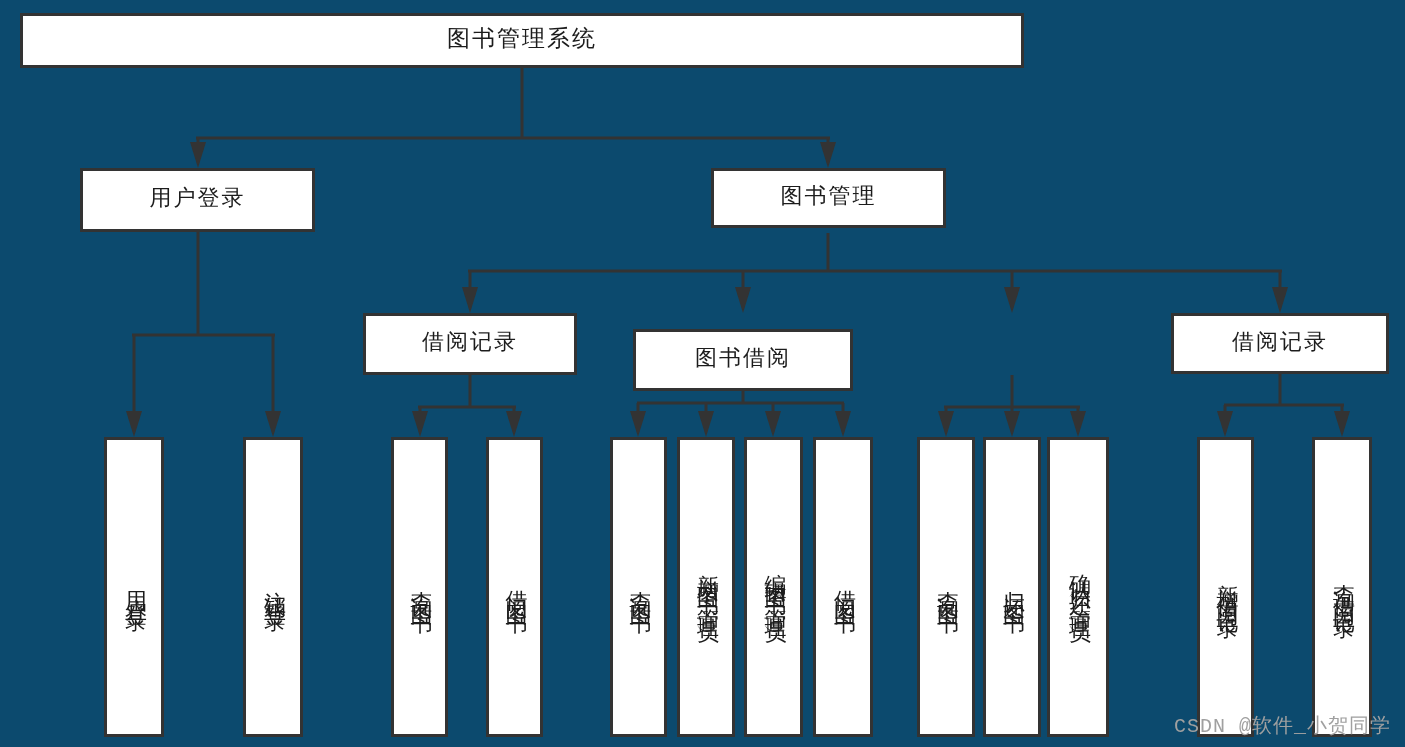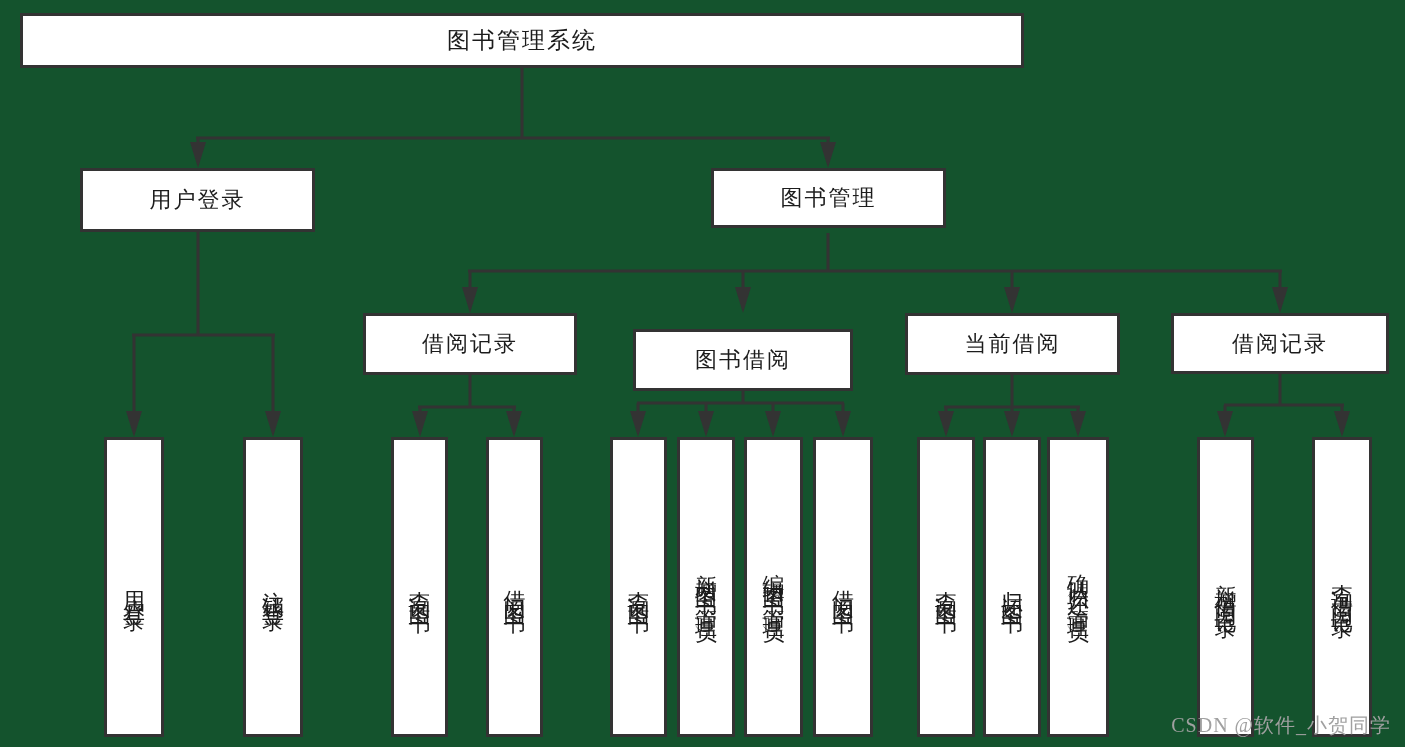--- a/index.html
+++ b/index.html
@@ -1,21 +1,21 @@
 <!DOCTYPE html>
 <html><head>
 <meta charset="utf-8">
 <style>
   html, body { margin: 0; padding: 0; background: #ffffff; }
   #canvas {
     position: relative;
     width: 1405px;
     height: 747px;
-    background: #14532d;
-    font-family: Liberation Serif, serif;
+    background: #0c4a6e;
+    font-family: Liberation Mono, monospace;
     overflow: hidden;
   }
   #edges { position: absolute; left: 0; top: 0; }
   .node {
     position: absolute;
     box-sizing: border-box;
     background: #ffffff;
     border: 3px solid #333333;
     color: #1c1c1c;
     display: flex;
@@ -72,21 +72,20 @@
       <polygon points="1334,411 1350,411 1342,437" fill="#333333"></polygon>
     </svg>
 
   <div class="node h title" style="left: 20px; top: 13px; width: 1004px; height: 55px;">图书管理系统</div>
 
   <div class="node h" style="left: 80px; top: 168px; width: 235px; height: 64px;">用户登录</div>
   <div class="node h" style="left: 711px; top: 168px; width: 235px; height: 60px;">图书管理</div>
 
   <div class="node h" style="left: 363px; top: 313px; width: 214px; height: 62px;">借阅记录</div>
   <div class="node h" style="left: 633px; top: 329px; width: 220px; height: 62px;">图书借阅</div>
-  <div class="node h" style="left: 905px; top: 313px; width: 215px; height: 62px;">当前借阅</div>
   <div class="node h" style="left: 1171px; top: 313px; width: 218px; height: 61px;">借阅记录</div>
 
   <div class="node v" style="left: 104px; top: 437px; width: 60px; height: 300px;">用户登录</div>
   <div class="node v" style="left: 243px; top: 437px; width: 60px; height: 300px;">注销登录</div>
 
   <div class="node v" style="left: 391px; top: 437px; width: 57px; height: 300px;">查询图书</div>
   <div class="node v" style="left: 486px; top: 437px; width: 57px; height: 300px;">借阅图书</div>
 
   <div class="node v" style="left: 610px; top: 437px; width: 57px; height: 300px;">查询图书</div>
   <div class="node v" style="left: 677px; top: 437px; width: 58px; height: 300px;">新增图书（管理员）</div>

